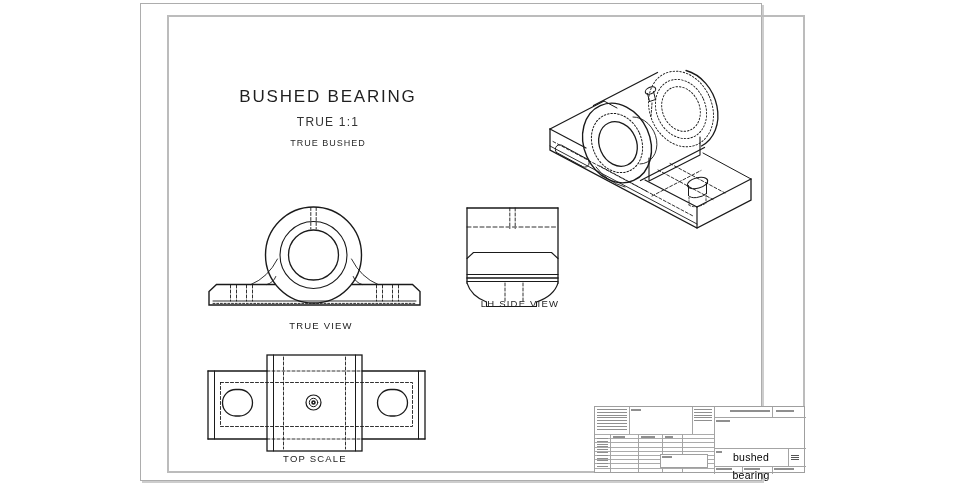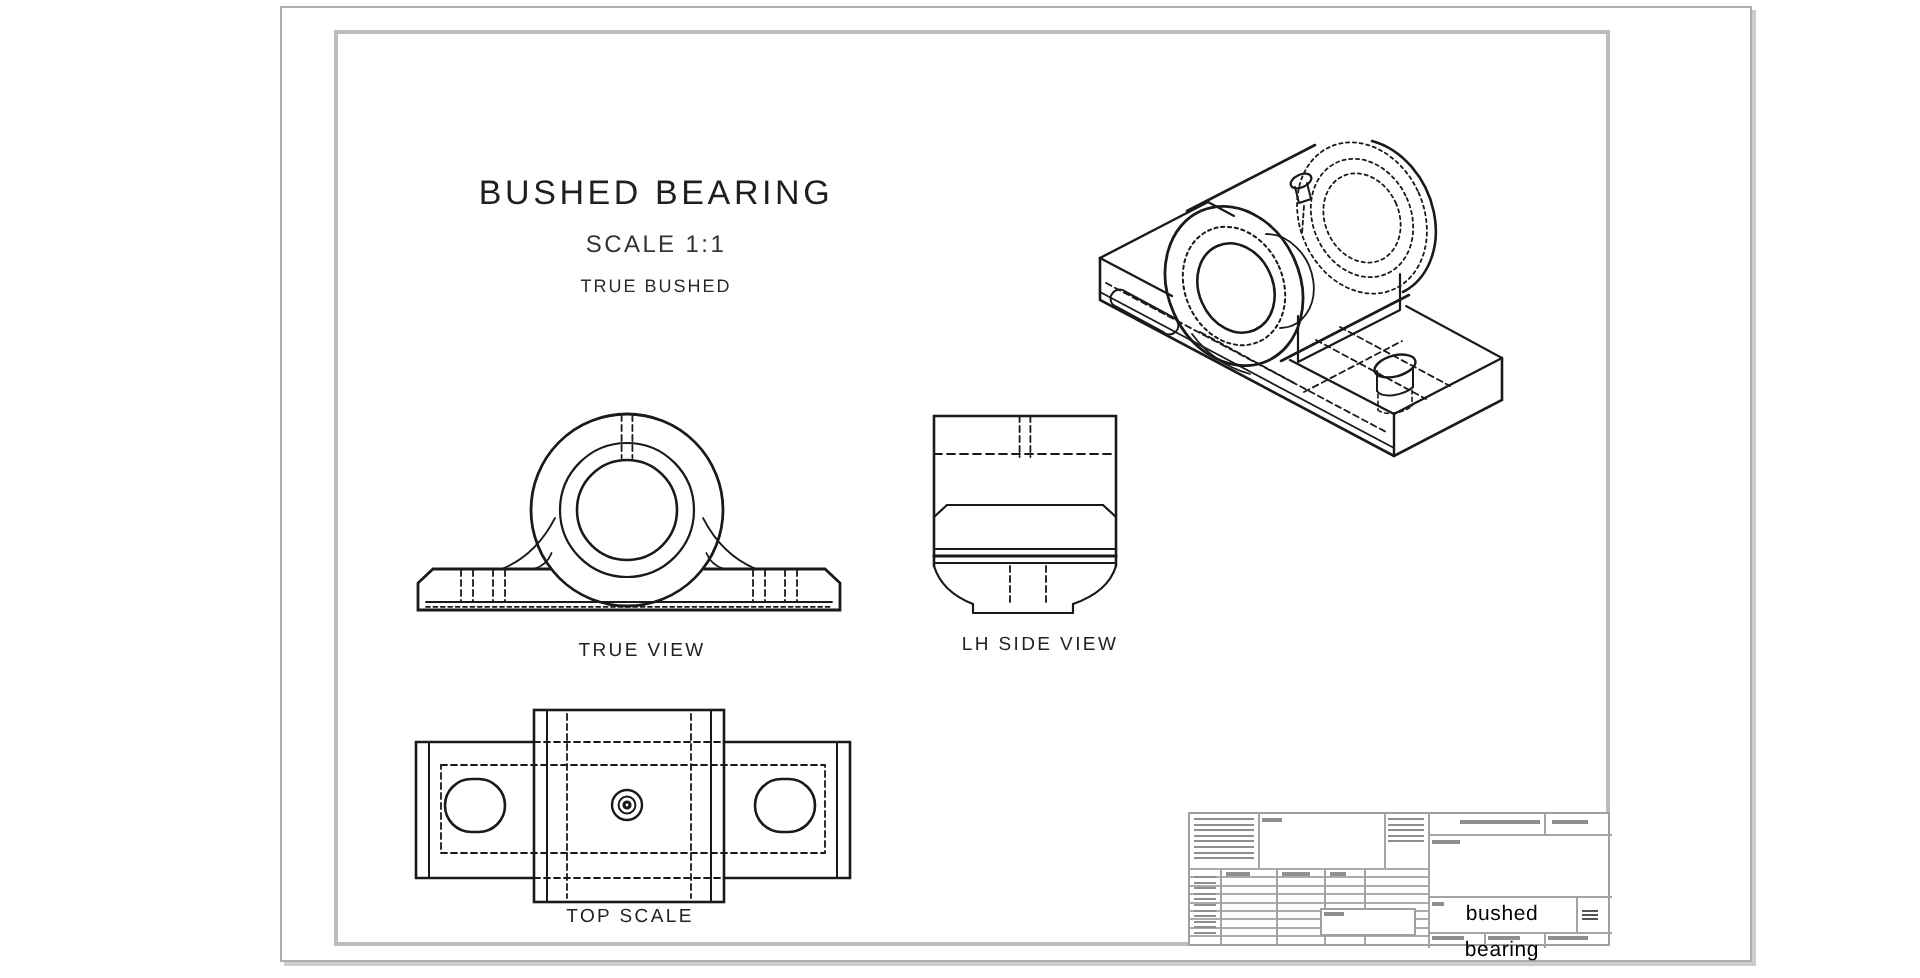--- a/index.html
+++ b/index.html
@@ -1,31 +1,31 @@
 <!DOCTYPE html>
 <html><head>
 <meta charset="utf-8">
 <style>
   html,body{margin:0;padding:0;background:#ffffff;}
   .screen{position:relative;width:960px;height:489px;background:#ffffff;overflow:hidden;
           font-family:"Liberation Sans",sans-serif;}
-  .sheet{position:absolute;left:140px;top:3px;width:736px;height:478px;background:#fff;
+  .sheet{position:absolute;left:140px;top:3px;width:622px;height:478px;background:#fff;
          border:1px solid #adadad;box-shadow:2px 2px 0 #cdcdcd;box-sizing:border-box;}
   .frame{position:absolute;left:26px;top:11px;width:638px;height:458px;
          border:2px solid #bcbcbc;box-sizing:border-box;}
   .main-title{position:absolute;left:187px;top:83px;transform:translateX(-50%);
               font-size:17px;letter-spacing:1.8px;color:#1f1f1f;white-space:nowrap;}
   .scale-line{position:absolute;left:187px;top:111px;transform:translateX(-50%);
               font-size:12px;letter-spacing:1.2px;color:#333;white-space:nowrap;}
   .scale-note{position:absolute;left:187px;top:134px;transform:translateX(-50%);
               font-size:9px;letter-spacing:1px;color:#2a2a2a;white-space:nowrap;}
   .vlabel{position:absolute;transform:translateX(-50%);font-size:9.5px;letter-spacing:1.2px;
           color:#222;white-space:nowrap;}
   .lbl-front{left:180px;top:316px;}
-  .lbl-side{left:379px;top:313px;}
+  .lbl-side{left:379px;top:294px;}
   .lbl-top{left:174px;top:449px;}
   
   .tblock{position:absolute;left:453px;top:402px;width:211px;height:67px;
           border:1px solid #9f9f9f;box-sizing:border-box;background:#fff;}
   .tb-v{position:absolute;width:1px;background:#a4a4a4;}
   .tb-h{position:absolute;height:1px;background:#a4a4a4;}
   .grid-rows{position:absolute;left:0;top:27px;width:119px;height:38px;
      background-image:repeating-linear-gradient(to bottom,#ababab 0 1px,transparent 1px 4.2px);}
   .sm{position:absolute;background-image:repeating-linear-gradient(to bottom,#8f8f8f 0 1px,transparent 1px 2.8px);}
   .bar{position:absolute;background:#8f8f8f;height:1.5px;}
@@ -37,21 +37,21 @@
   svg.linework{position:absolute;left:0;top:0;pointer-events:none;}
 </style>
 </head>
 <body>
 
 <div class="screen">
   <div class="sheet">
     <div class="frame"></div>
 
     <div class="main-title">BUSHED BEARING</div>
-    <div class="scale-line">SCALE 1:1</div>
+    <div class="scale-line">TRUE 1:1</div>
     <div class="scale-note">TRUE BUSHED</div>
 
     <div class="vlabel lbl-front">TRUE VIEW</div>
     <div class="vlabel lbl-side">LH SIDE VIEW</div>
     <div class="vlabel lbl-top">TOP SCALE</div>
 
     <div class="tblock">
       <div class="tb-v" style="left:34px;top:0;height:27px;"></div>
       <div class="tb-v" style="left:97px;top:0;height:27px;"></div>
       <div class="tb-v" style="left:119px;top:0;height:67px;"></div>

